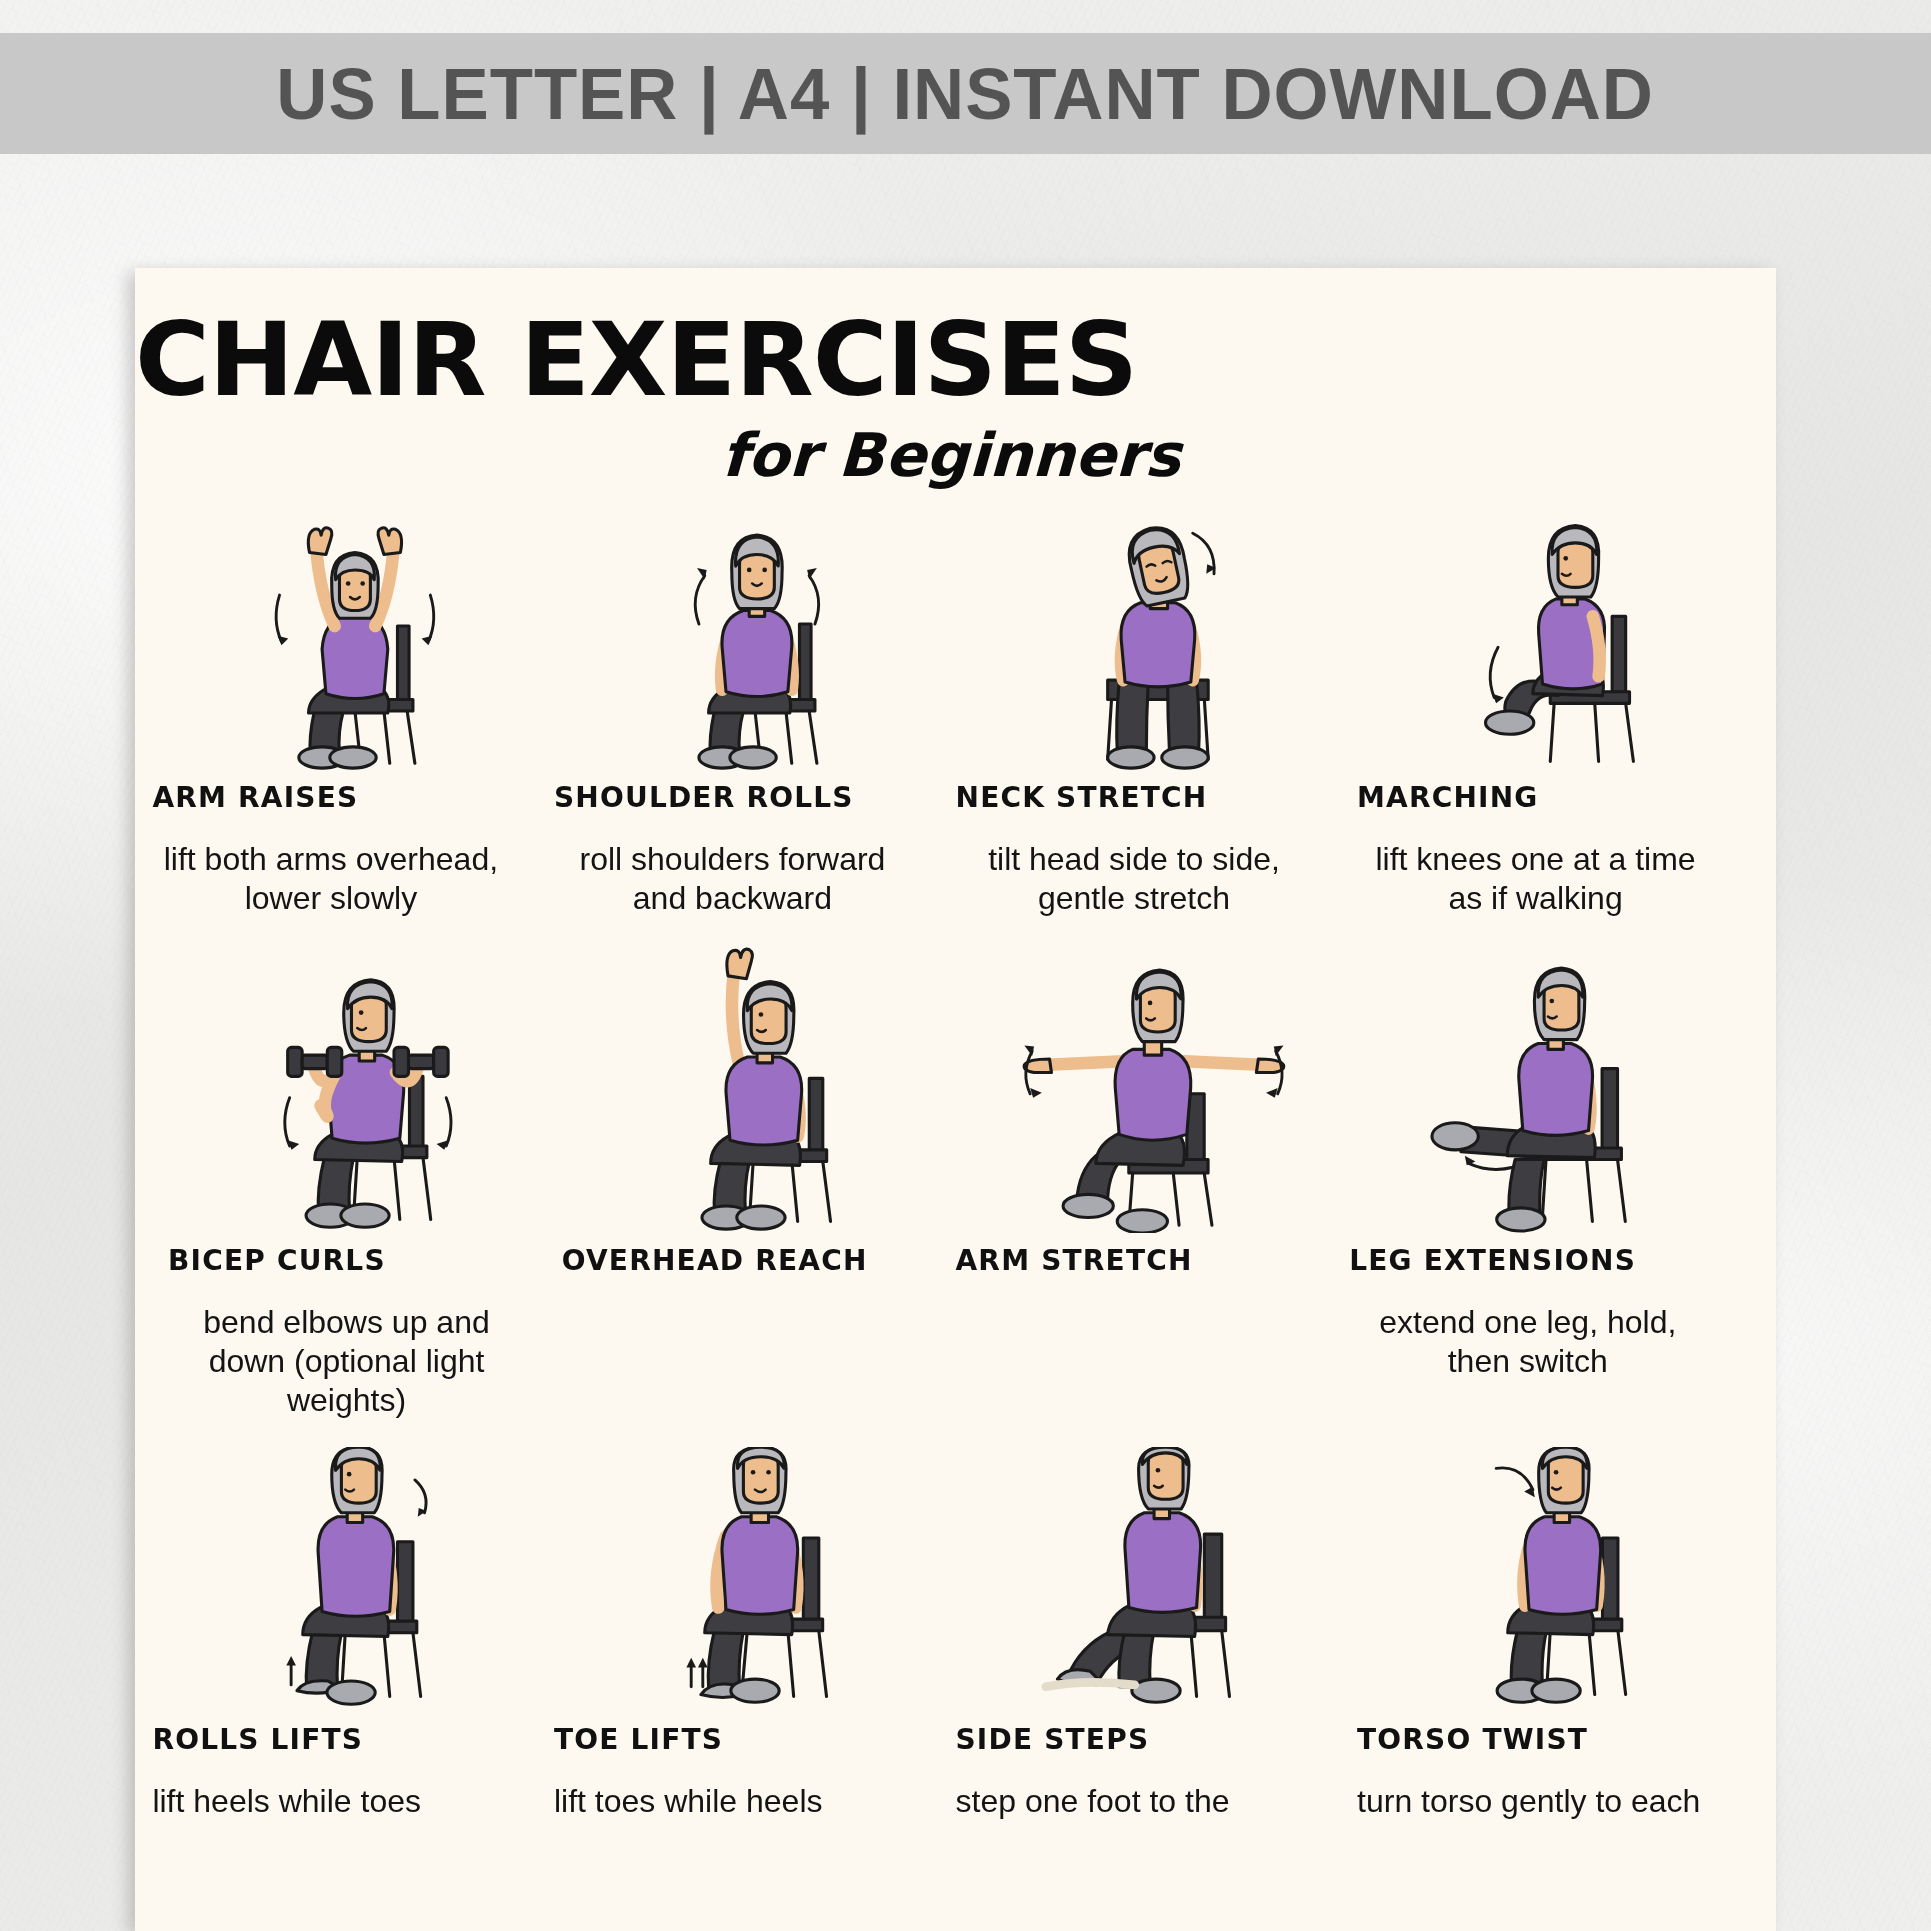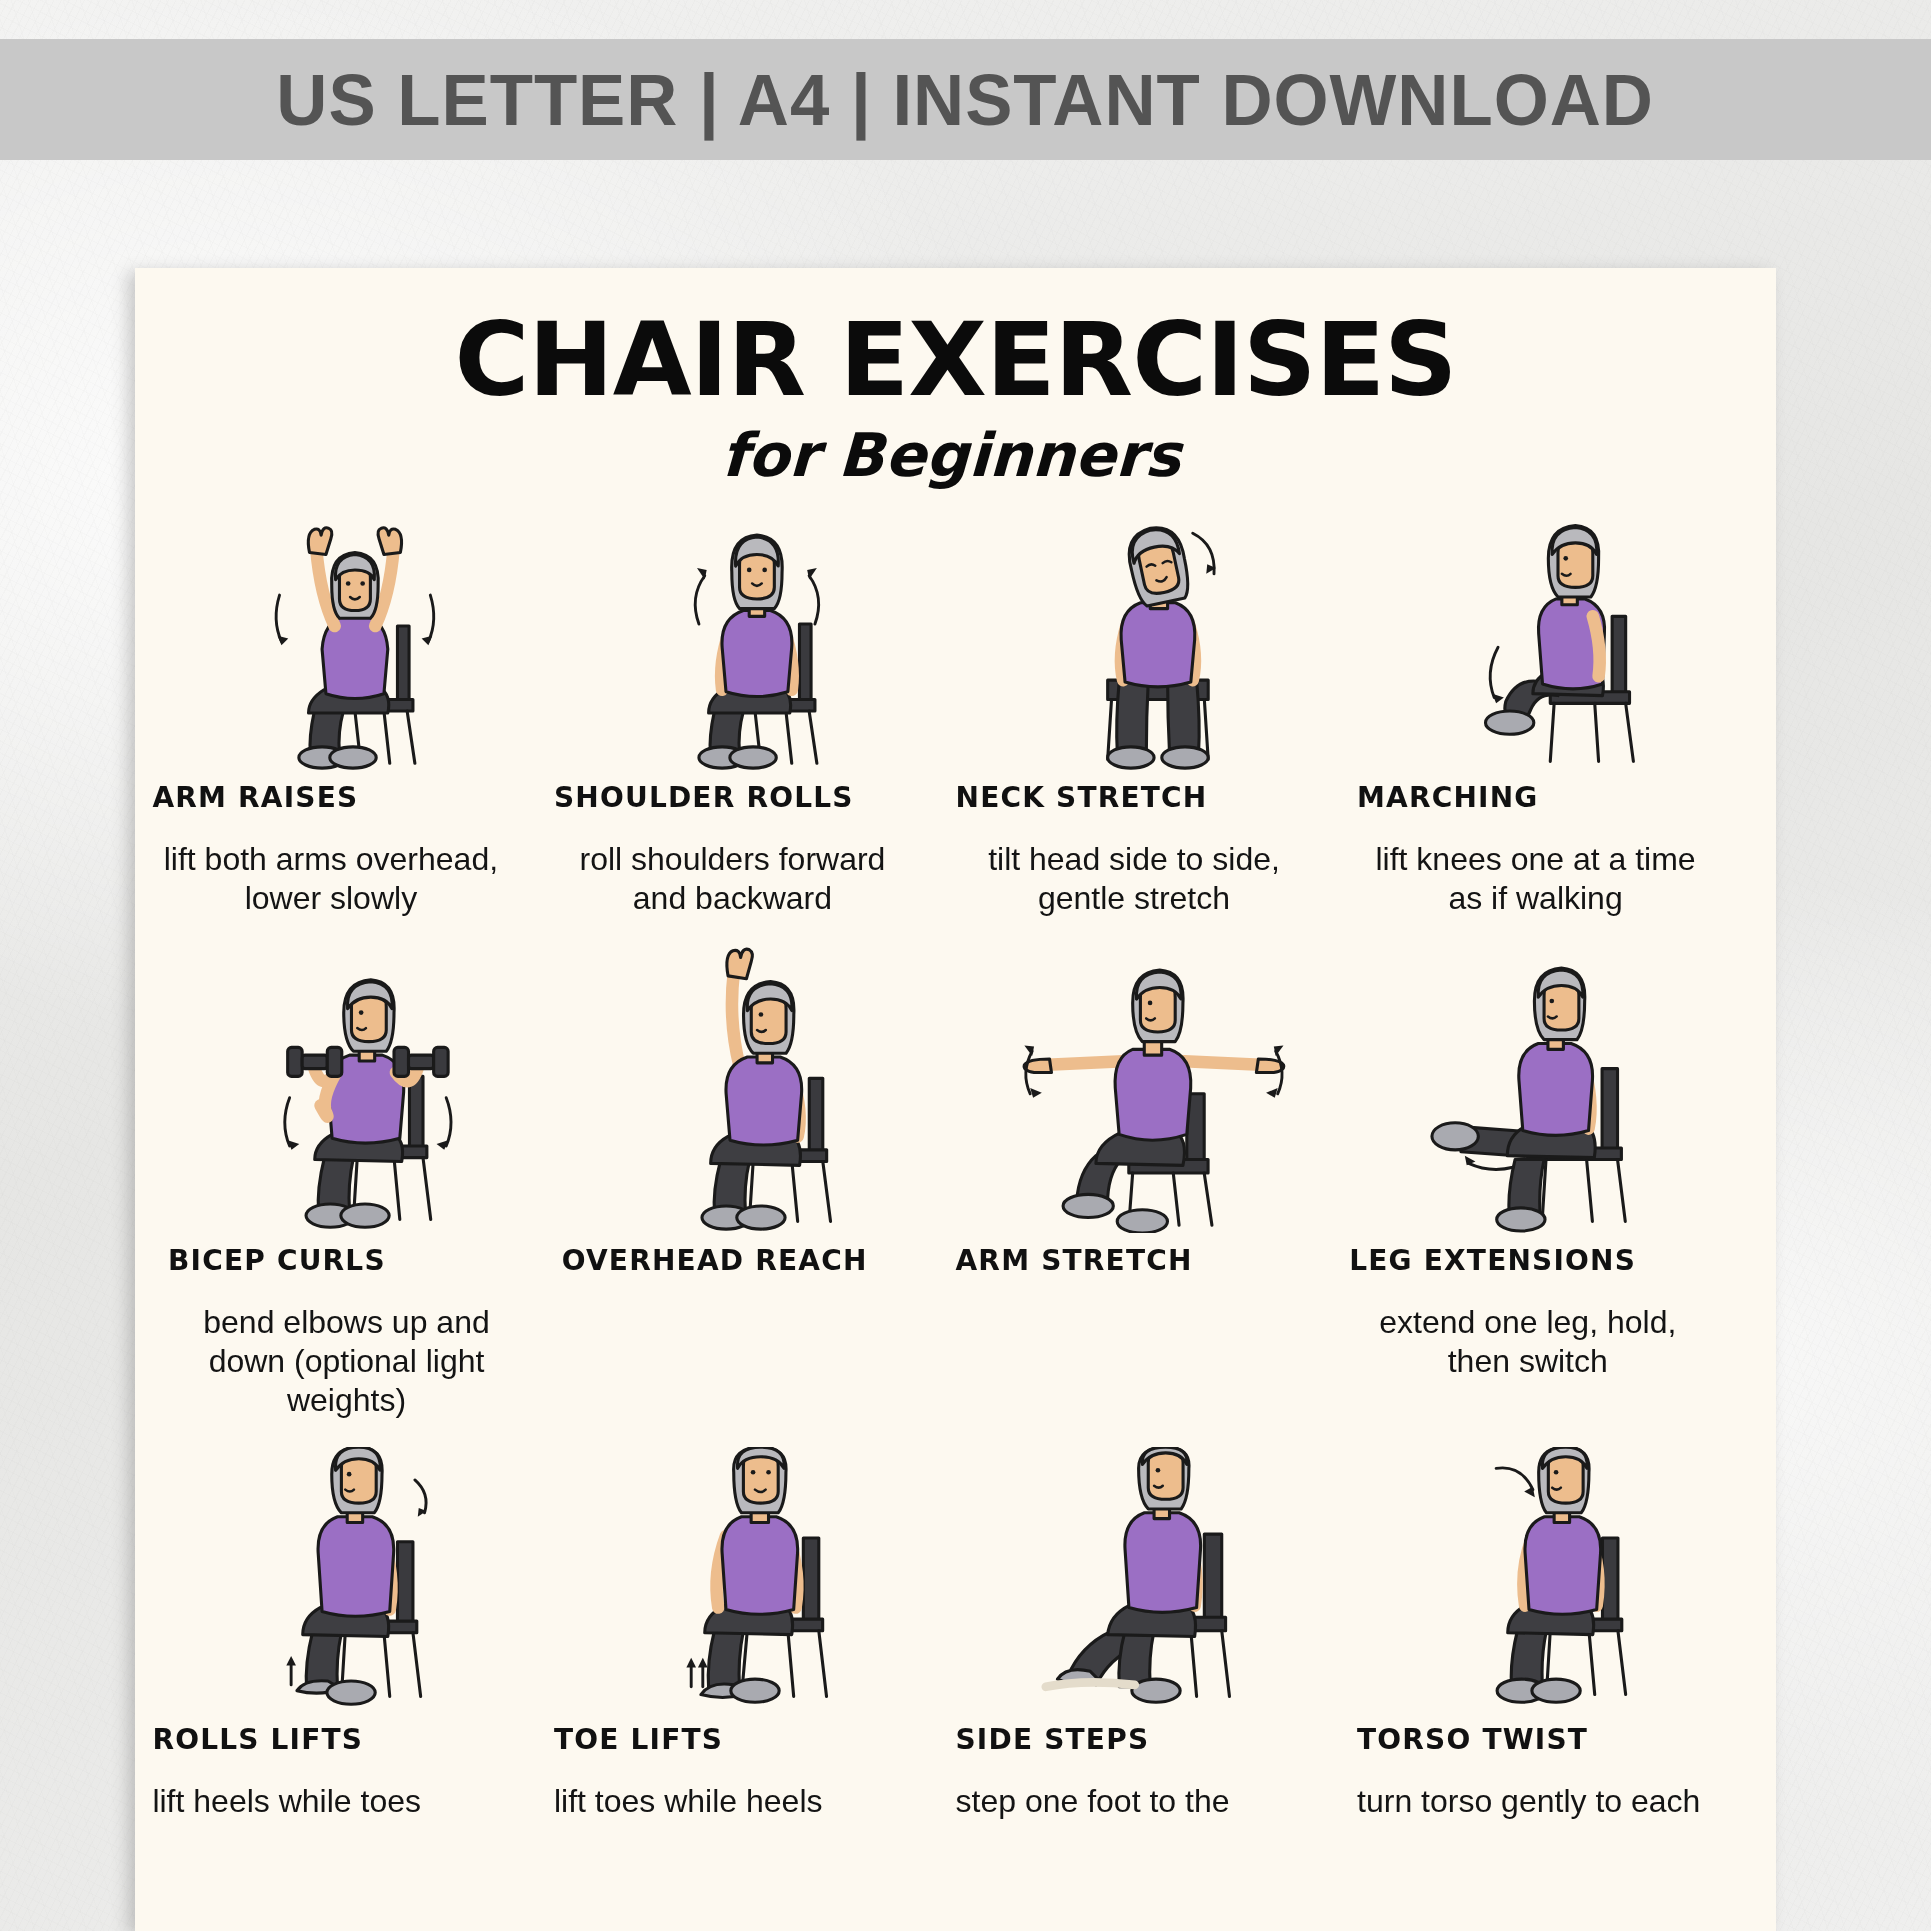--- a/index.html
+++ b/index.html
@@ -28,21 +28,21 @@
     opacity:.35;
     background-image:
       repeating-linear-gradient(117deg, rgba(150,150,148,.10) 0 1px, rgba(0,0,0,0) 1px 6.8px),
       repeating-linear-gradient(27deg,  rgba(160,160,158,.08) 0 1px, rgba(0,0,0,0) 1px 10.6px),
       repeating-linear-gradient(72deg,  rgba(140,140,138,.07) 0 1px, rgba(0,0,0,0) 1px 16.4px);
   }
 
   
   #banner {
     position: absolute;
-    left: 0; top: 39px;
+    left: 0; top: 33px;
     width: 1931px; height: 121px;
     background: #c8c8c8;
     display: flex; align-items: center; justify-content: center;
     z-index: 5;
   }
   #banner-text {
     font-family: "Liberation Sans Narrow", "Liberation Sans", sans-serif;
     font-weight: 700;
     font-size: 73px;
     letter-spacing: 1px;
@@ -57,21 +57,21 @@
     left: 135px; top: 268px;
     width: 1641px; height: 1663px;
     background: #fdf9f0;
     box-shadow: -6.8px 3.9px 15.4px rgba(90,90,88,.30);
     overflow: hidden;
     z-index: 3;
   }
 
   #title {
     margin-top: 41px;
-    text-align: center;
+    text-align: left;
     font-family: "DejaVu Sans", sans-serif;
     font-weight: 700;
     font-size: 102px;
     letter-spacing: -1px;
     color: #0b0b0b;
     line-height: 1;
   }
   #subtitle {
     margin-top: 13.5px;
     text-align: center;

